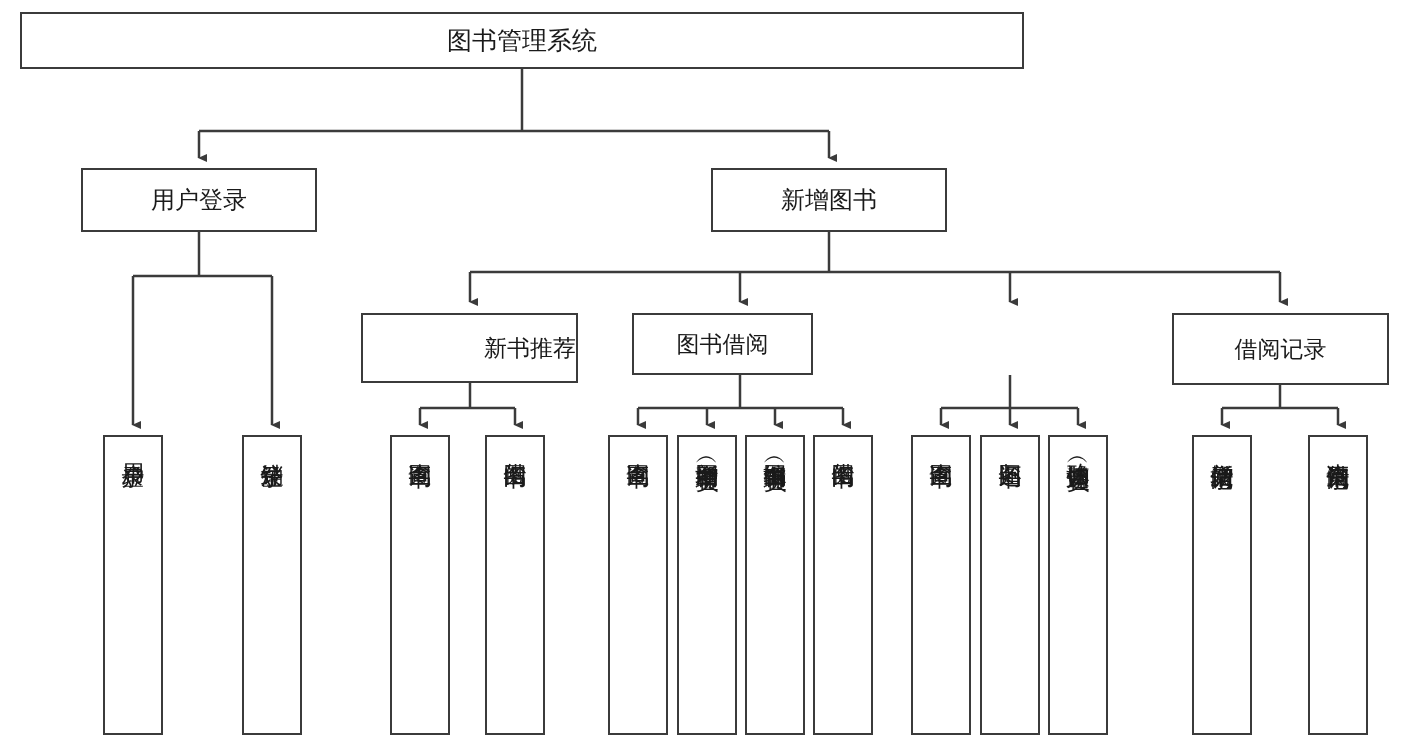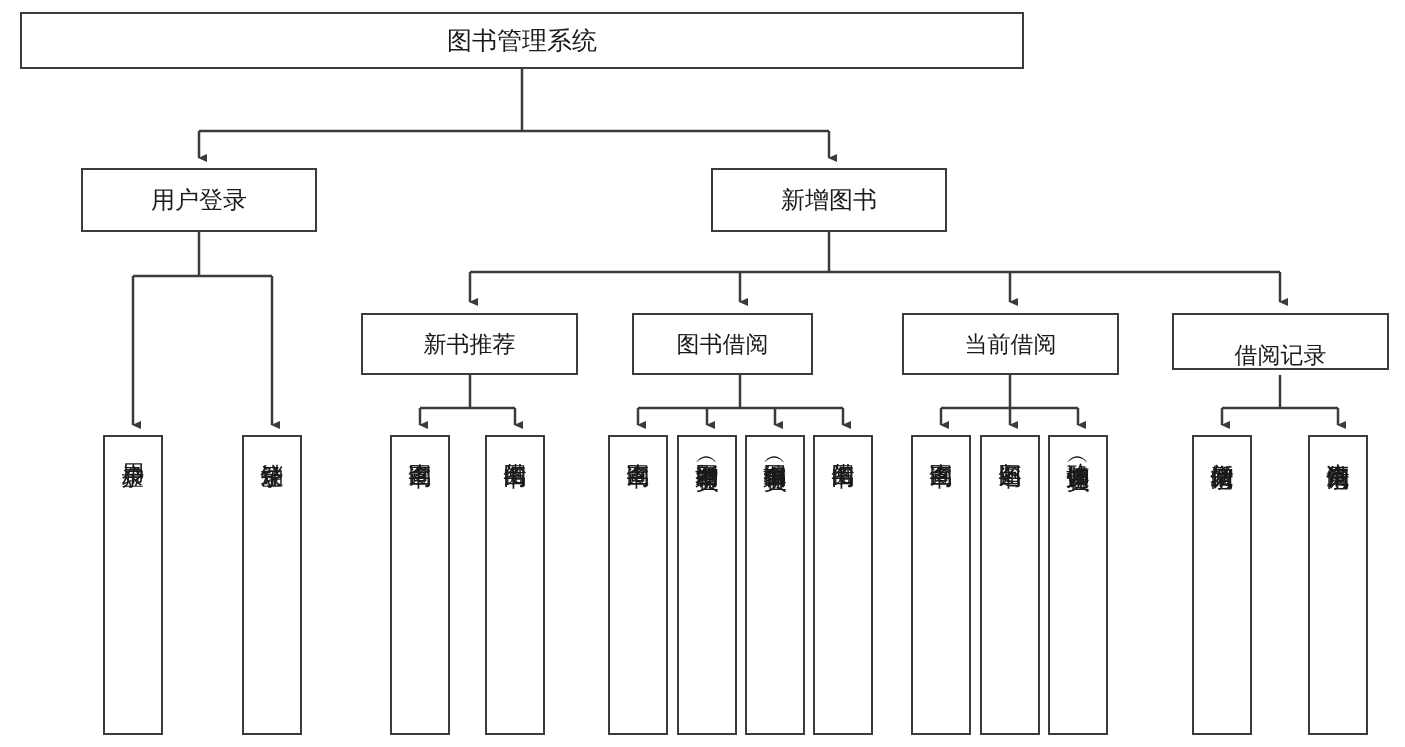--- a/index.html
+++ b/index.html
@@ -132,33 +132,30 @@
   </div>
 
   <div class="node n-l2" style="left:81px; top:168px; width:236px; height:64px;">
     <span class="lbl">用户登录</span>
   </div>
 
   <div class="node n-l2" style="left:711px; top:168px; width:236px; height:64px;">
     <span class="lbl">新增图书</span>
   </div>
 
-  <div class="node n-l3" style="left:361px; top:313px; width:217px; height:62px;">
+  <div class="node n-l3" style="left:361px; top:313px; width:217px; height:70px;justify-content:flex-end;">
     <span class="lbl">新书推荐</span>
   </div>
 
   <div class="node n-l3" style="left:632px; top:313px; width:181px; height:62px;">
     <span class="lbl">图书借阅</span>
   </div>
 
-  <div class="node n-l3" style="left:902px; top:313px; width:217px; height:62px;">
-    <span class="lbl">当前借阅</span>
-  </div>
-
-  <div class="node n-l3" style="left:1172px; top:313px; width:217px; height:57px;align-items:flex-end;">
+
+  <div class="node n-l3" style="left:1172px; top:313px; width:217px; height:72px;">
     <span class="lbl">借阅记录</span>
   </div>
 
   <div class="node leaf" style="left:103px; top:435px; width:60px; height:300px;">
     <span class="lbl">用户登录</span>
   </div>
 
   <div class="node leaf" style="left:242px; top:435px; width:60px; height:300px;">
     <span class="lbl">注销登录</span>
   </div>

